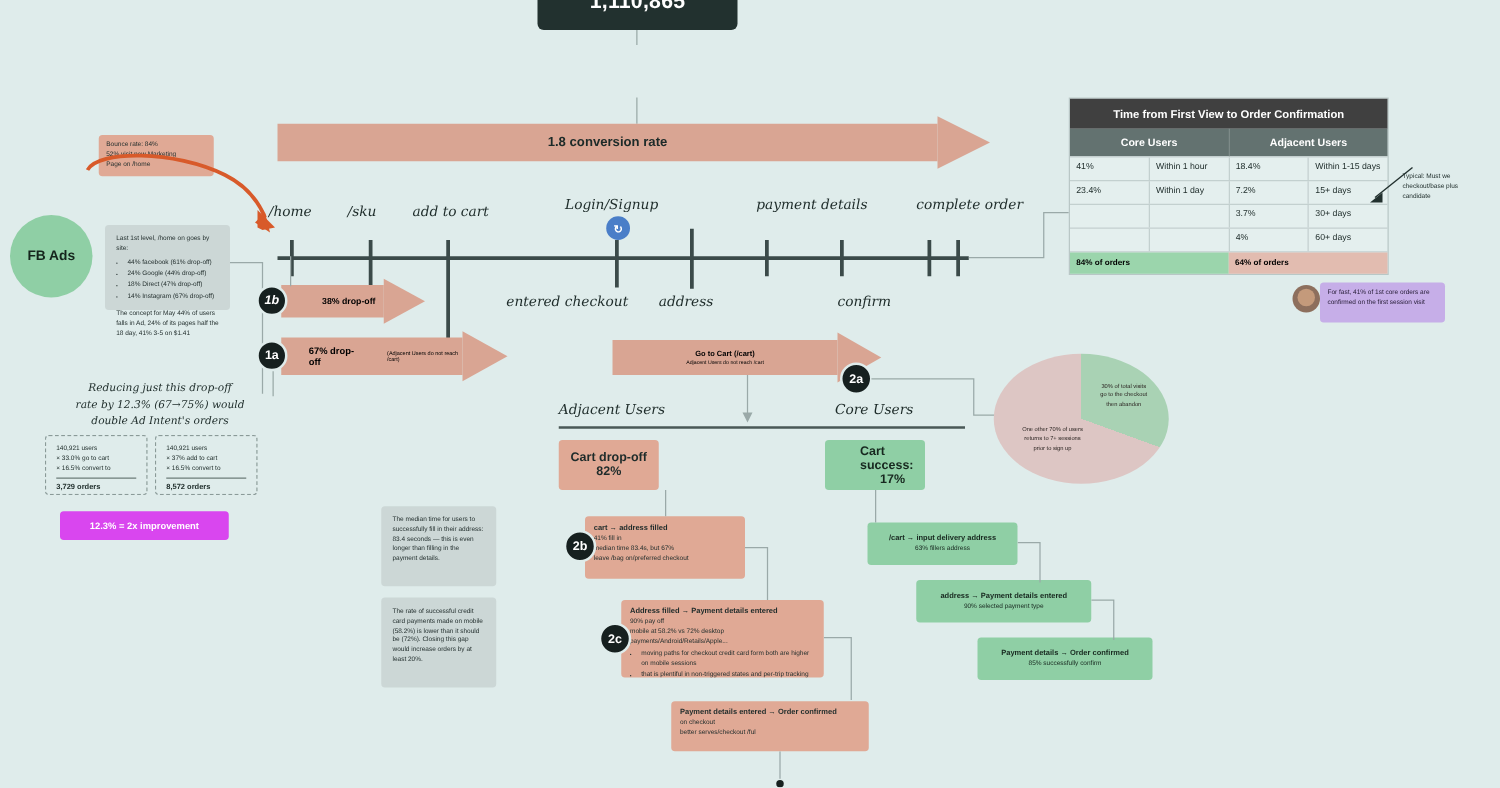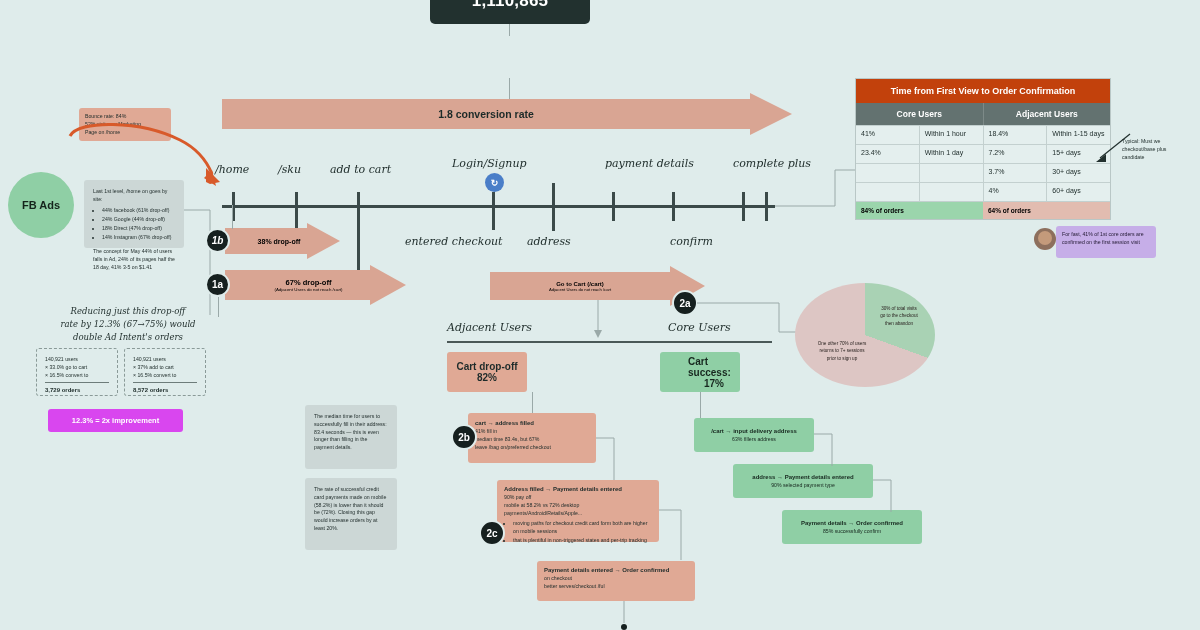--- a/index.html
+++ b/index.html
@@ -89,21 +89,21 @@
     border: 2px solid #dfeceb;
   }
 
   
   #time-table {
     left: 855px; top: 78px; width: 256px;
     border: 1px solid #b9c7c6; background: #e4efee;
     font-size: 7px;
   }
   #time-table .t-title {
-    background: #c2410c; color: #fff; text-align: center;
+    background: #404040; color: #fff; text-align: center;
     font-size: 9px; font-weight: bold; padding: 7px 2px;
   }
   #time-table .t-head {
     display: flex; background: #637270; color: #fff;
     font-size: 8.5px; font-weight: bold;
   }
   #time-table .t-head div {
     flex: 1; text-align: center; padding: 6px 2px;
   }
   #time-table .t-head div + div { border-left: 1px solid #7d8a88; }
@@ -220,21 +220,21 @@
 
   <div class="abs hand tick-label" style="left:215px; top:163px;">/home</div>
   <div class="abs hand tick-label" style="left:278px; top:163px;">/sku</div>
   <div class="abs hand tick-label" style="left:330px; top:163px;">add to cart</div>
   <div class="abs hand tick-label" style="left:452px; top:157px;">Login/Signup</div>
   <div class="abs login-icon" style="left:485px; top:173px;">↻</div>
   <div class="abs hand tick-label" style="left:605px; top:157px; text-align:center; line-height:1.25;">
     <span>payment details</span>
   </div>
   <div class="abs hand tick-label" style="left:733px; top:157px; text-align:center; line-height:1.25; width:58px;">
-    <span>complete plus</span>
+    <span>complete order</span>
   </div>
 
   <div class="abs hand tick-label" style="left:405px; top:235px; text-align:center; line-height:1.3; width:62px;">
     <span>entered checkout</span>
   </div>
   <div class="abs hand tick-label" style="left:527px; top:235px;">address</div>
   <div class="abs hand tick-label" style="left:670px; top:235px;">confirm</div>
 
   <svg class="abs" style="left:775px; top:160px; width:90px; height:50px;" viewBox="0 0 90 50">
     <path d="M0 46 H 60 V 10 H 84" stroke="#9aa9a8" stroke-width="1" fill="none"></path>
@@ -243,21 +243,21 @@
   <div class="abs" style="left:225px; top:228px; width:115px; height:26px;">
     <div class="arrow-body" style="width:82px;">
       <span style="font-size:7px; font-weight:bold; margin-left:26px;">38% drop-off</span>
     </div>
     <div class="arrow-head" style="left:82px; border-width:18px 0 18px 33px; border-color:transparent transparent transparent #d9a593;"></div>
   </div>
   <div class="abs badge" style="left:205px; top:228px; width:25px; height:25px;font-style:italic;">1b</div>
   <div class="abs connector" style="left:232px; top:205px; width:1px; height:24px;"></div>
 
   <div class="abs" style="left:225px; top:270px; width:190px; height:30px;">
-    <div class="arrow-body" style="width:145px; flex-direction:column;">
+    <div class="arrow-body" style="width:145px; flex-direction:row;">
       <span style="font-size:7.5px; font-weight:bold; margin-left:22px;">67% drop-off</span>
       <span style="font-size:4.4px; margin-left:22px;">(Adjacent Users do not reach /cart)</span>
     </div>
     <div class="arrow-head" style="left:145px; border-width:20px 0 20px 36px; border-color:transparent transparent transparent #d9a593;"></div>
   </div>
   <div class="abs badge" style="left:205px; top:272px; width:25px; height:25px;">1a</div>
   <div class="abs connector" style="left:218px; top:297px; width:1px; height:20px;"></div>
 
   <div class="abs hand" style="left:48px; top:305px; width:160px; font-size:8.5px; line-height:1.55; text-align:center;">
     <div>Reducing just this drop-off</div>
@@ -342,21 +342,21 @@
   <div class="abs salmon" style="left:497px; top:480px; width:162px; height:62px; padding:5px 7px;">
     <div class="tiny" style="font-weight:bold;">Address filled → Payment details entered</div>
     <div class="micro">90% pay off</div>
     <div class="micro">mobile at 58.2% vs 72% desktop</div>
     <div class="micro">payments/Android/Retails/Apple...</div>
     <ul class="bullets micro">
       <li>moving paths for checkout credit card form both are higher on mobile sessions</li>
       <li>that is plentiful in non-triggered states and per-trip tracking</li>
     </ul>
   </div>
-  <div class="abs badge" style="left:479px; top:498px; width:26px; height:26px;margin-top:22px;">2c</div>
+  <div class="abs badge" style="left:479px; top:498px; width:26px; height:26px;">2c</div>
 
   <svg class="abs" style="left:596px; top:430px; width:30px; height:55px;" viewBox="0 0 30 55">
     <path d="M0 8 H 18 V 50" stroke="#9aa9a8" stroke-width="1" fill="none"></path>
   </svg>
 
   <div class="abs salmon" style="left:537px; top:561px; width:158px; height:40px; padding:5px 7px;">
     <div class="tiny" style="font-weight:bold;">Payment details entered → Order confirmed</div>
     <div class="micro">on checkout</div>
     <div class="micro">better serves/checkout /ful</div>
   </div>

